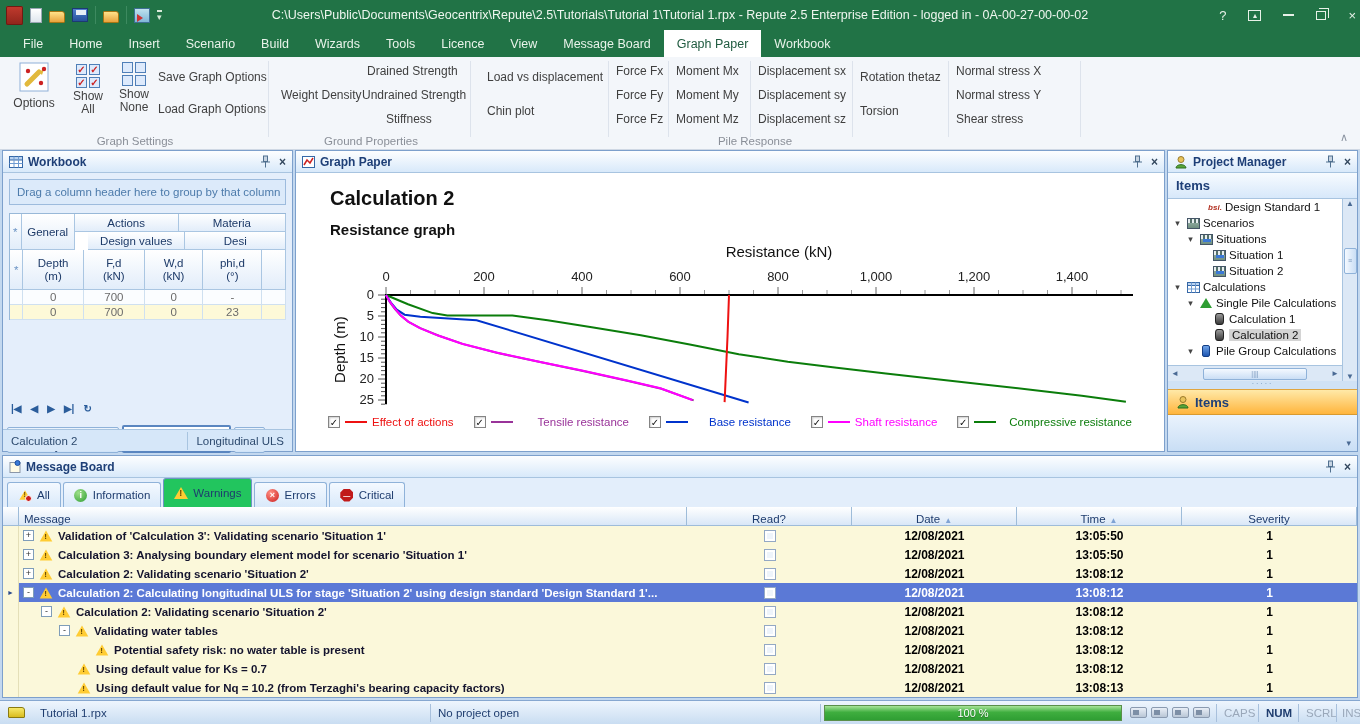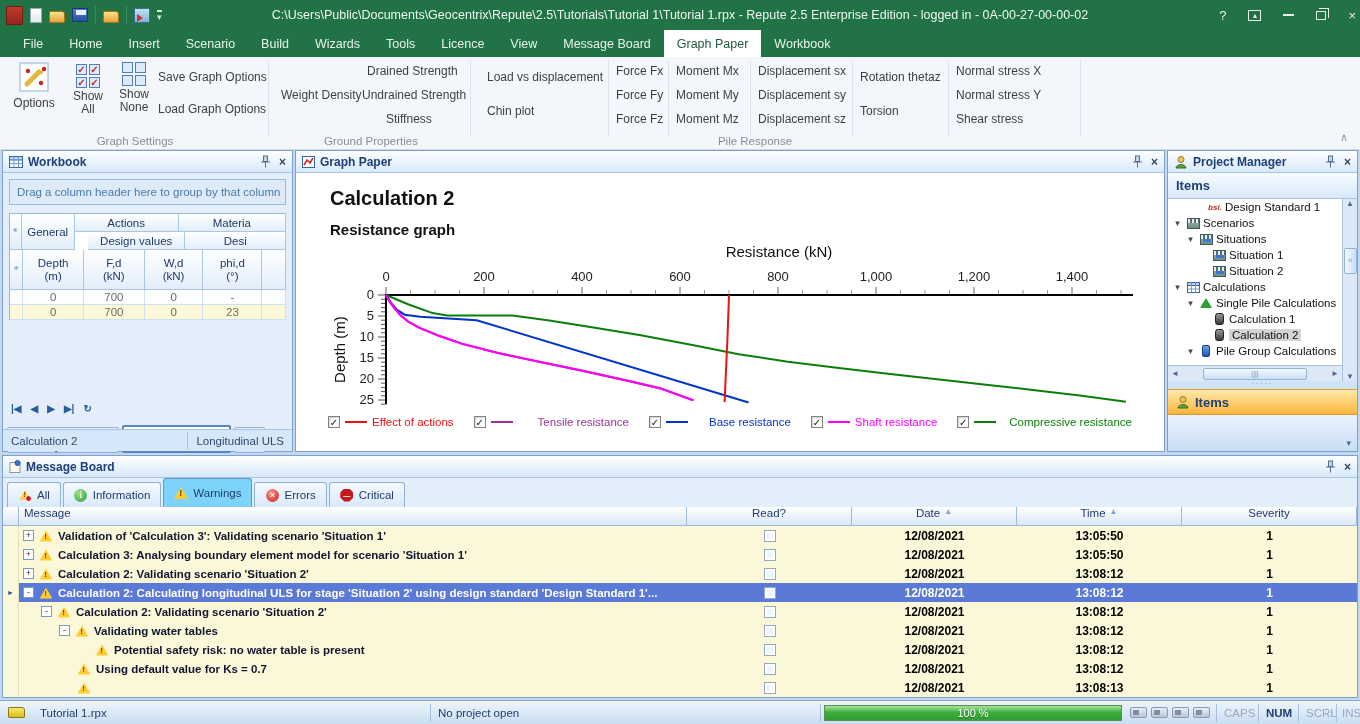--- a/index.html
+++ b/index.html
@@ -98,32 +98,32 @@
 .hscroll{position:absolute;left:0;top:192px;right:15px;height:16px;background:#dce8f6;border-top:1px solid #a8c4e0;display:flex;align-items:center;justify-content:space-between;font-size:8px;color:#4a6a94;padding:0 3px}
 .hthumb{width:104px;height:12px;background:linear-gradient(#f4f9ff,#cadef5);border:1px solid #8fb2d9;border-radius:2px;font-size:7px;text-align:center;line-height:10px;color:#7a98bd}
 .pm-split{position:absolute;left:0;top:208px;width:100%;height:8px;background:#d0e2f5;text-align:center;font-size:7px;line-height:6px;color:#7a9cc0;letter-spacing:2px}
 .pm-items2{position:absolute;left:0;top:216px;width:100%;height:26px;background:linear-gradient(#ffe9a8,#ffb53d);border-top:1px solid #e0a540;border-bottom:1px solid #d89a30;display:flex;align-items:center;gap:5px;padding-left:8px;font-size:13px;font-weight:bold;color:#1e3f77}
 .pm-blue{position:absolute;left:0;top:242px;width:100%;bottom:0;background:linear-gradient(#eaf3fd,#c9def5)}
 .pm-dd{position:absolute;right:6px;bottom:3px;font-size:9px;color:#4a6a94}
 
 #msgboard .pbody{position:absolute;left:0;top:22px;right:0;bottom:0;background:#fbf8da}
 .mtabs{position:absolute;left:0;top:0;width:100%;height:29px;background:#e3eefb;display:flex;align-items:flex-end;gap:2px;padding-left:4px}
 .mtab{height:25px;display:flex;align-items:center;gap:5px;padding:0 10px;border:1px solid #8fb2d9;border-bottom:none;border-radius:3px 3px 0 0;background:linear-gradient(#f4f9ff,#d9e9fa);font-size:11.5px;color:#1e3c6e}
-.mtab.active{background:#7dd3fc;height:29px;border-color:#6f94c4}
+.mtab.active{background:#22c55e;height:29px;border-color:#6f94c4}
 .micon{width:14px;height:13px;display:inline-flex;align-items:center;justify-content:center}
 .ic-info{width:13px;height:13px;border-radius:50%;background:radial-gradient(circle at 35% 30%,#9fe08a,#2f9e33);color:#fff;font-size:9px;font-weight:bold;text-align:center;line-height:13px}
 .ic-warn{width:0;height:0;border-left:7px solid transparent;border-right:7px solid transparent;border-bottom:12px solid #ffcc33;position:relative}
 .ic-warn:after{content:"!";position:absolute;left:-2px;top:1px;font-size:9px;font-weight:bold;color:#6b4a00}
 .ic-err{width:13px;height:13px;border-radius:50%;background:radial-gradient(circle at 35% 30%,#ff8f83,#cc1f1f);color:#fff;font-size:9px;font-weight:bold;text-align:center;line-height:12px}
 .ic-stop{width:13px;height:13px;background:#c11a1a;clip-path:polygon(30% 0,70% 0,100% 30%,100% 70%,70% 100%,30% 100%,0 70%,0 30%);color:#fff;font-size:7px;font-weight:bold;text-align:center;line-height:13px}
 .ic-all{position:relative;width:14px;height:13px}
 .ic-all .ic-warn{position:absolute;left:0;top:0;transform:scale(.8)}
 .ic-all .dot{position:absolute;right:0;bottom:0;width:7px;height:7px;border-radius:50%;background:#cc1f1f;border:1px solid #fff}
 .mhead{position:absolute;left:0;top:29px;width:100%;height:19px;display:grid;grid-template-columns:16px 668px 165px 165px 165px 1fr}
-.mh{background:linear-gradient(#ffffff,#d9e7f7);border-right:1px solid #9ebcd9;border-bottom:1px solid #9ebcd9;font-size:11.5px;color:#1e3c6e;display:flex;align-items:flex-start;justify-content:center;gap:4px}
+.mh{background:linear-gradient(#ffffff,#d9e7f7);border-right:1px solid #9ebcd9;border-bottom:1px solid #9ebcd9;font-size:11.5px;color:#1e3c6e;display:flex;align-items:flex-end;justify-content:center;gap:4px}
 .mh.left{justify-content:flex-start;padding-left:5px}
 .sort{font-size:8px;color:#7fa3d4}
 .mrows{position:absolute;left:0;top:48px;width:100%}
 .mrow{height:19px;display:grid;grid-template-columns:16px 668px 165px 165px 165px 1fr;background:#fbf8da;font-size:11.5px}
 .mrow .cell{display:flex;align-items:center;justify-content:center;font-weight:bold;color:#000;font-size:12px}
 .mrow .msg{justify-content:flex-start;color:#14142e;font-size:11.5px;gap:5px;white-space:nowrap;overflow:hidden}
 .mrow .strip{display:flex;align-items:center;justify-content:center;font-size:7px;color:#2a4a8a;border-right:1px solid #e4dfb8}
 .mrow.sel .msg,.mrow.sel .cell{background:#5b79d6;color:#fff}
 .exp{flex:none;width:11px;height:11px;border:1px solid #7f9db9;background:#fff;font-size:9px;line-height:9px;text-align:center;color:#333;font-weight:normal}
 .mcheck{width:12px;height:12px;border:1px solid #93a8c4;background:#eef4fb;box-shadow:inset 0 0 0 2px #fff}
@@ -777,20 +777,21 @@
             <span class="mcheck"></span>
           </span>
         <span class="cell">12/08/2021</span>
         <span class="cell">13:08:12</span>
         <span class="cell">1</span>
       </div>
       <div class="mrow">
         <span class="strip"></span>
         <span class="cell msg" style="padding-left:58px">
             <span class="ic-warn iwarn-s"></span>
+            <span>Using default value for Nq = 10.2 (from Terzaghi's bearing capacity factors)</span>
           </span>
         <span class="cell">
             <span class="mcheck"></span>
           </span>
         <span class="cell">12/08/2021</span>
         <span class="cell">13:08:13</span>
         <span class="cell">1</span>
       </div>
     </div>
   </div>

